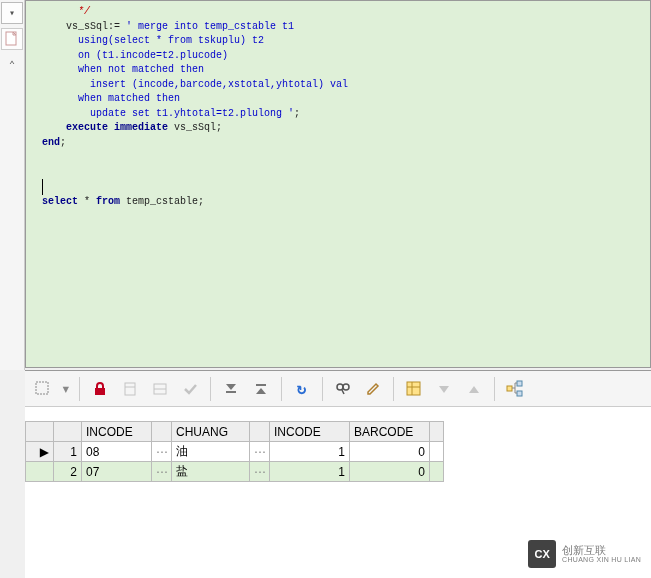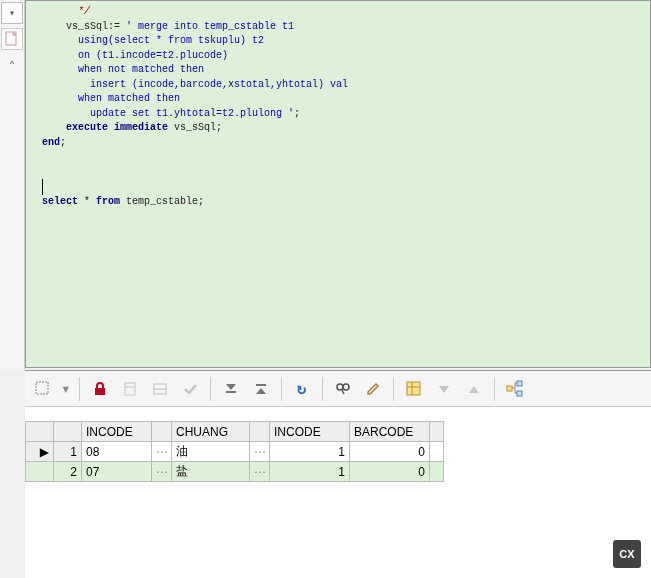--- a/index.html
+++ b/index.html
@@ -283,13 +283,17 @@
         <td class="num">1</td>
         <td class="num">0</td>
         <td></td>
       </tr>
     </tbody>
   </table>
 </div>
 
 <div class="watermark">
   <div class="logo">CX</div>
+  <div class="txt">
+    <div>创新互联</div>
+    <div style="font-size:7px;letter-spacing:.3px;">CHUANG XIN HU LIAN</div>
+  </div>
 </div>
 
 </body></html>

